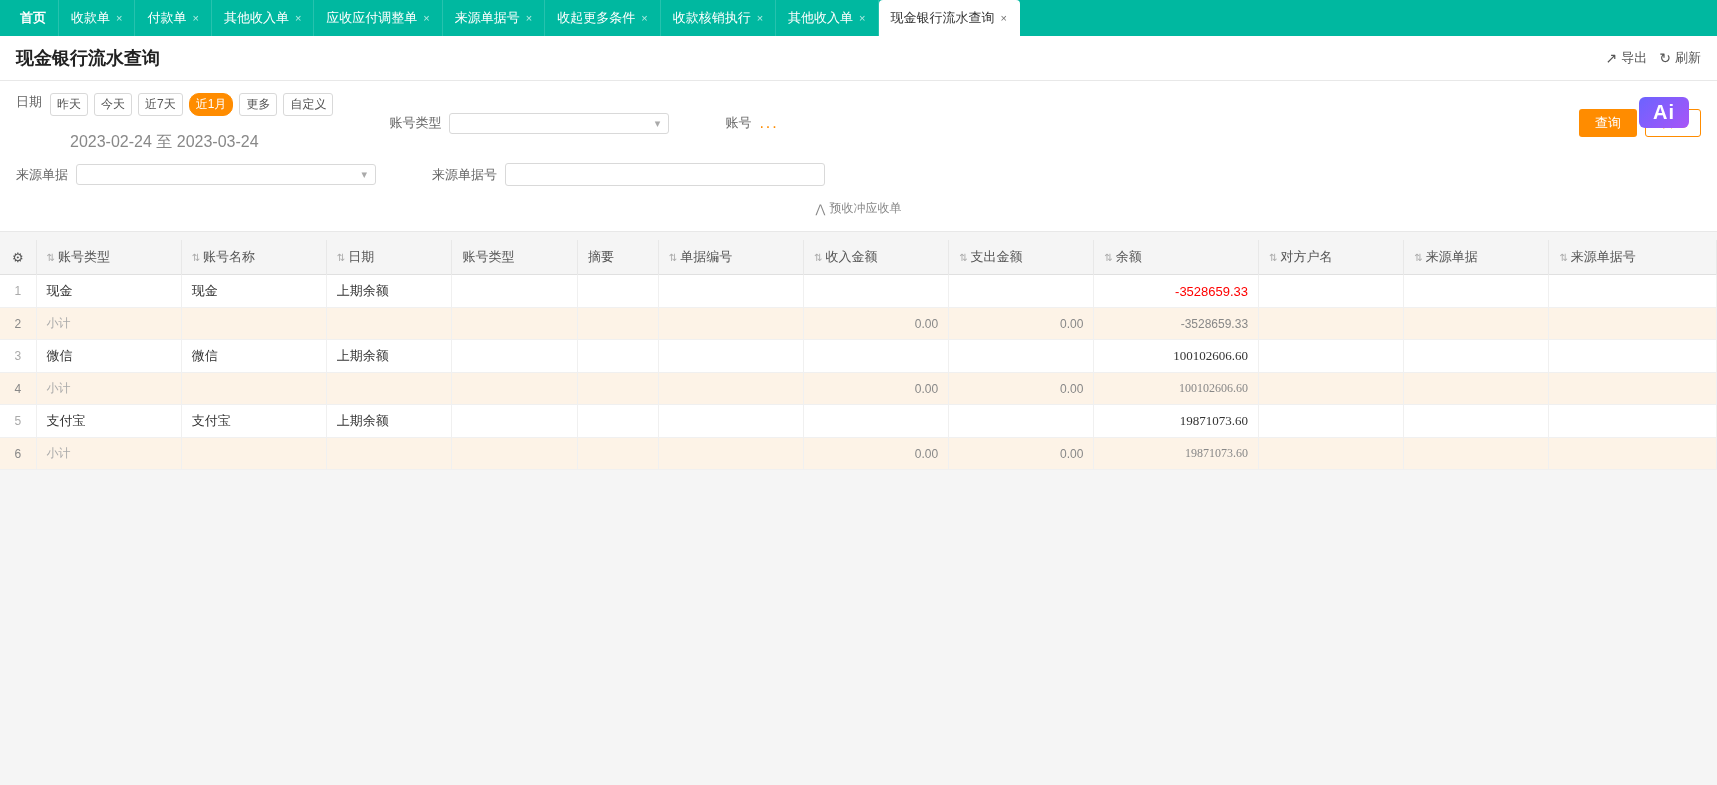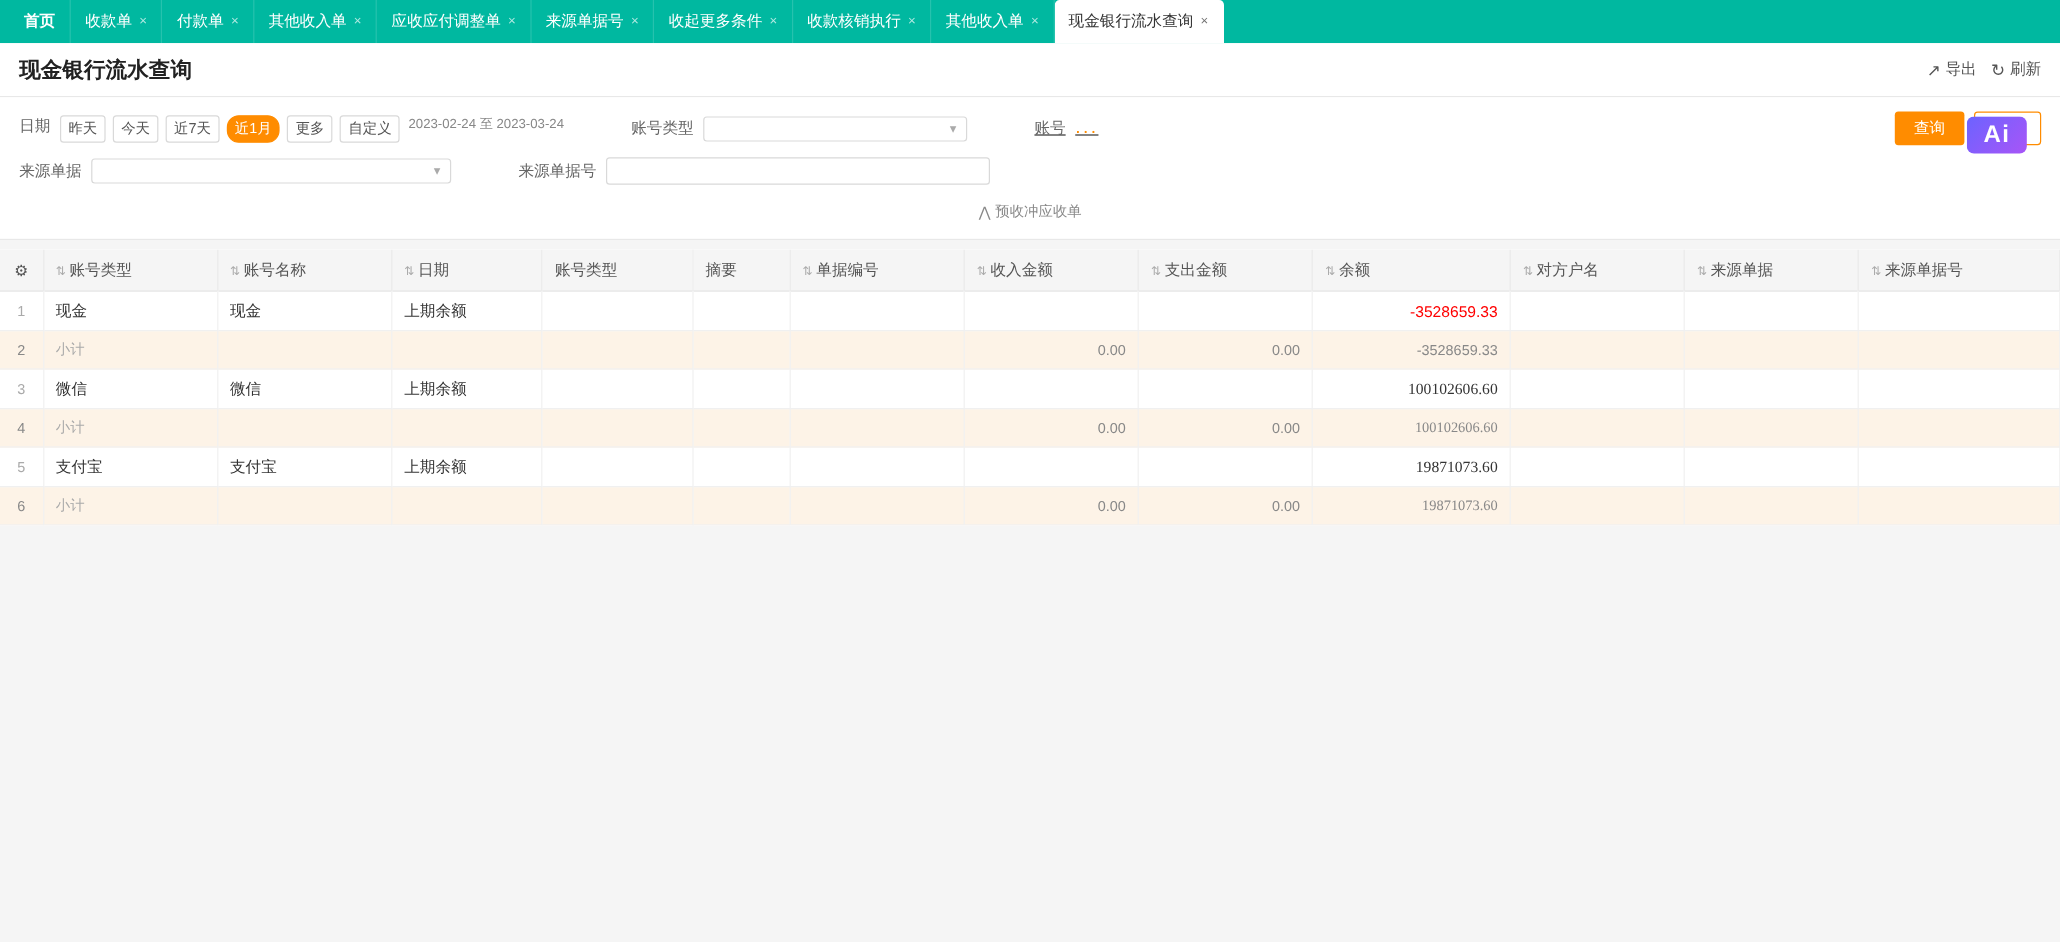--- a/index.html
+++ b/index.html
@@ -99,23 +99,23 @@
       background: #fff;
       color: #555;
     }
     .date-btn.active {
       background: #ff8c00;
       border-color: #ff8c00;
       color: #fff;
       border-radius: 10px;
     }
     .date-range-text {
-      font-size: 11px;
+      font-size: 16px;
       color: #888;
-      margin-left: 3px;
+      margin-left: 20px;
     }
     .filter-select {
       display: flex;
       align-items: center;
       border: 1px solid #d9d9d9;
       border-radius: 3px;
       padding: 3px 8px;
       min-width: 200px;
       cursor: pointer;
       background: #fff;
@@ -288,42 +288,42 @@
       <span>刷新</span>
     </button>
   </div>
 </div>
 
 <div class="filter-area">
   <div class="filter-row">
 
     <div style="display:flex;align-items:flex-start;gap:8px;">
       <span class="filter-label">日期</span>
-      <div style="display:flex;flex-direction:row;gap:4px;">
+      <div style="display:flex;flex-direction:column;gap:16px;">
         <div class="date-shortcuts">
           <button class="date-btn">昨天</button>
           <button class="date-btn">今天</button>
           <button class="date-btn">近7天</button>
           <button class="date-btn active">近1月</button>
           <button class="date-btn">更多</button>
           <button class="date-btn">自定义</button>
         </div>
         <span class="date-range-text">2023-02-24 至 2023-03-24</span>
       </div>
     </div>
 
     <div style="display:flex;align-items:center;gap:8px;margin-left:40px;">
       <span class="filter-label">账号类型</span>
       <div class="filter-select" style="min-width:220px;">
         <span></span>
         <span class="chevron">▾</span>
       </div>
     </div>
 
-    <div style="display:flex;align-items:center;gap:8px;margin-left:40px;text-decoration:underline;">
+    <div style="display:flex;align-items:center;gap:8px;margin-left:40px;">
       <span class="filter-label">账号</span>
       <span class="dots-btn">...</span>
     </div>
 
     <div style="display:flex;gap:8px;margin-left:auto;">
       <button class="query-btn">查询</button>
       <button class="settings-btn">设置</button>
     </div>
   </div>
 

